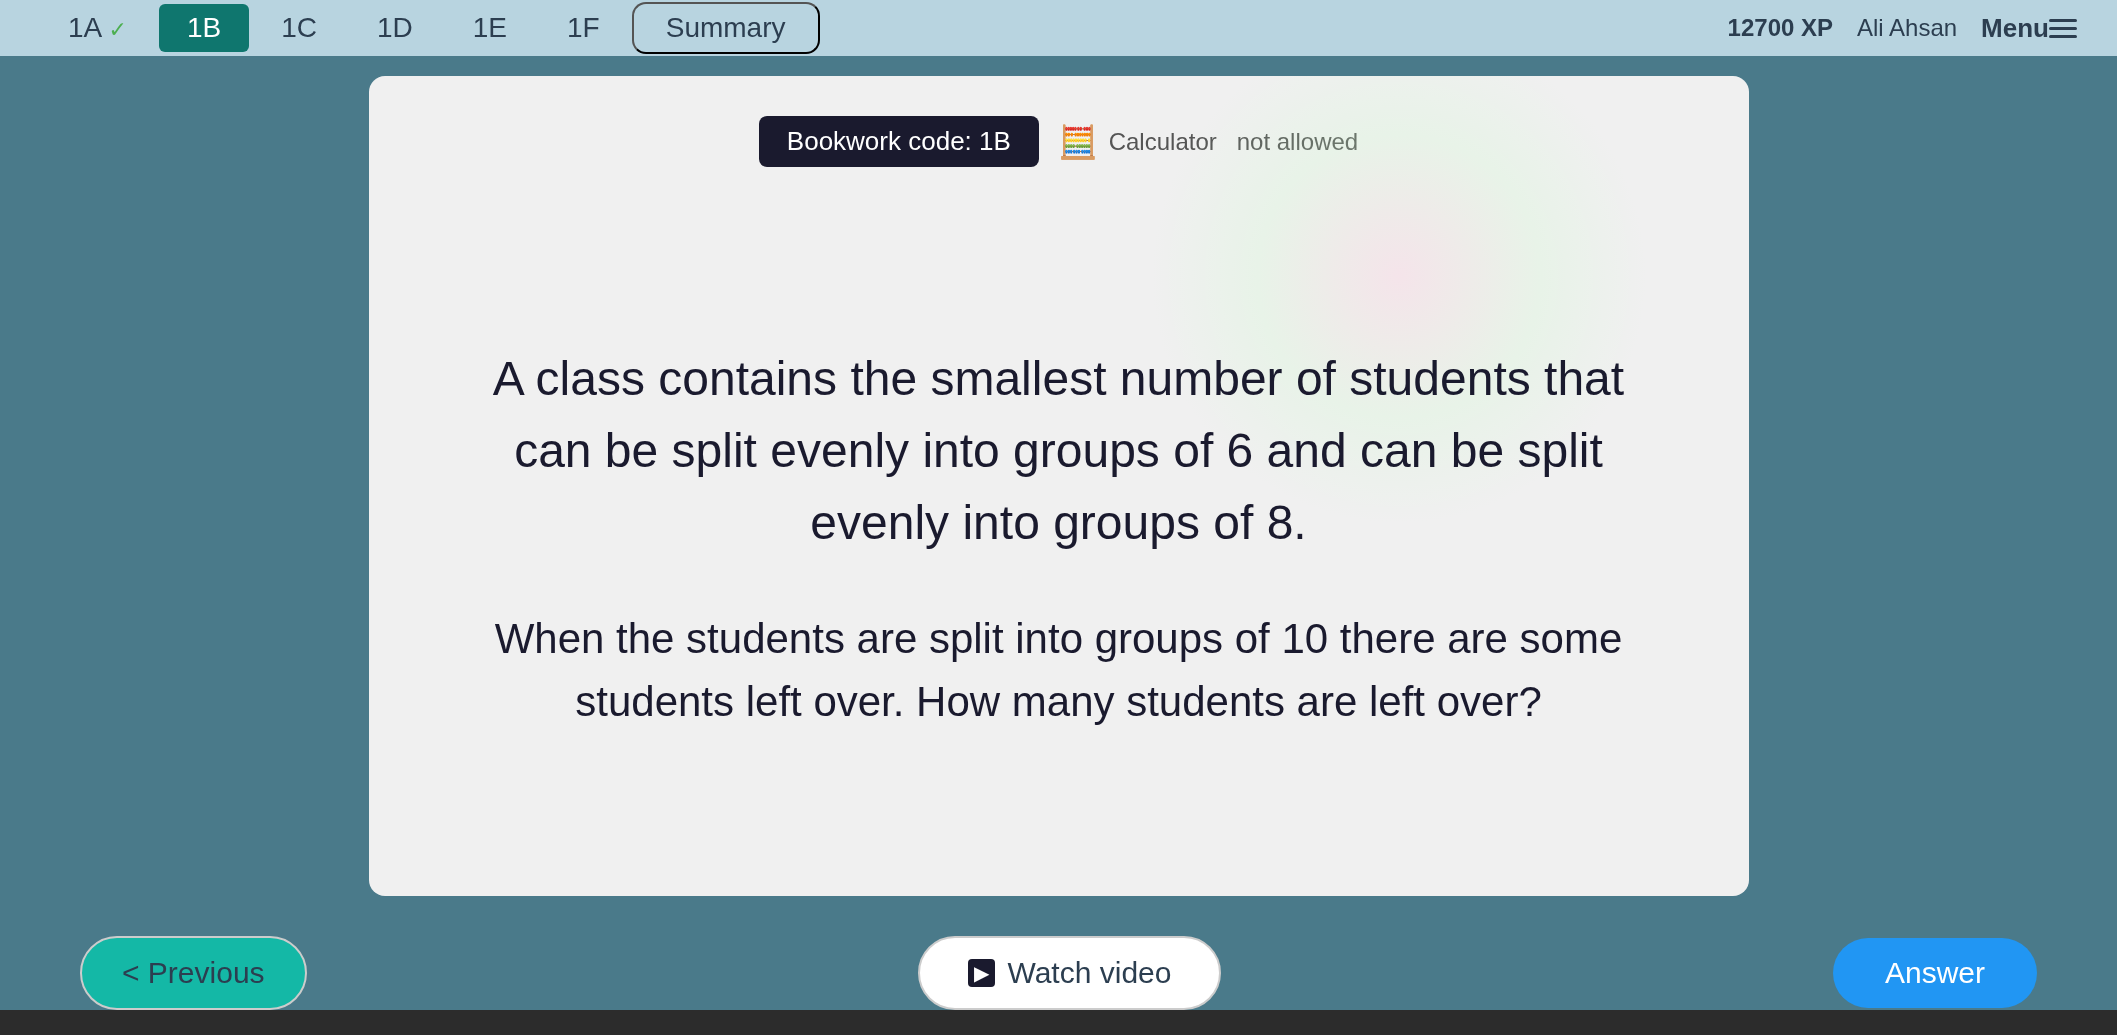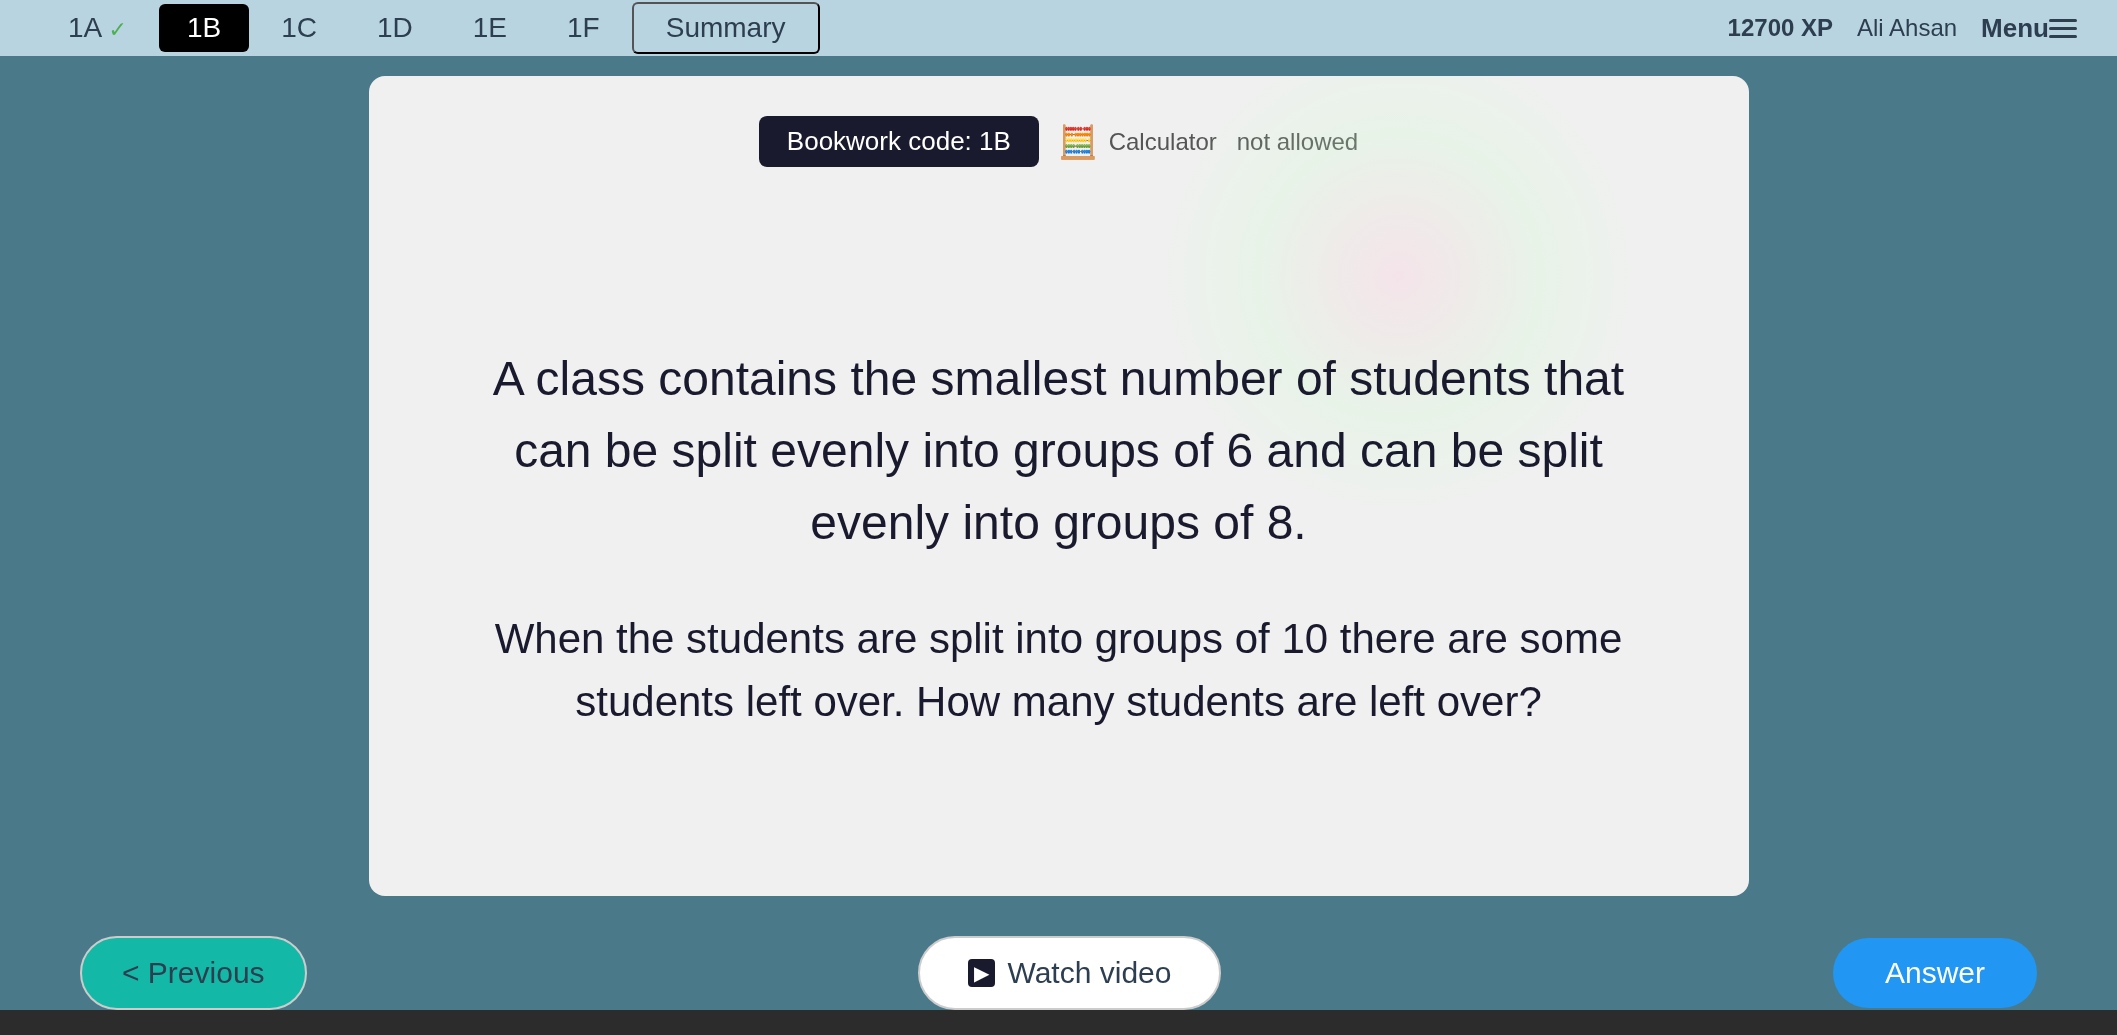--- a/index.html
+++ b/index.html
@@ -38,31 +38,31 @@
       border-radius: 6px;
       font-size: 28px;
       font-weight: 500;
       cursor: pointer;
       color: #2c3e50;
       border: none;
       background: transparent;
     }
 
     .tab.active {
-      background: #000000;
+      background: #0f766e;
       color: white;
     }
 
     .tab.completed {
       color: #2c3e50;
     }
 
     .tab-summary {
       padding: 8px 32px;
-      border-radius: 6px;
+      border-radius: 14px;
       font-size: 28px;
       font-weight: 500;
       color: #2c3e50;
       background: transparent;
       cursor: pointer;
     }
 
     .top-right {
       display: flex;
       align-items: center;

